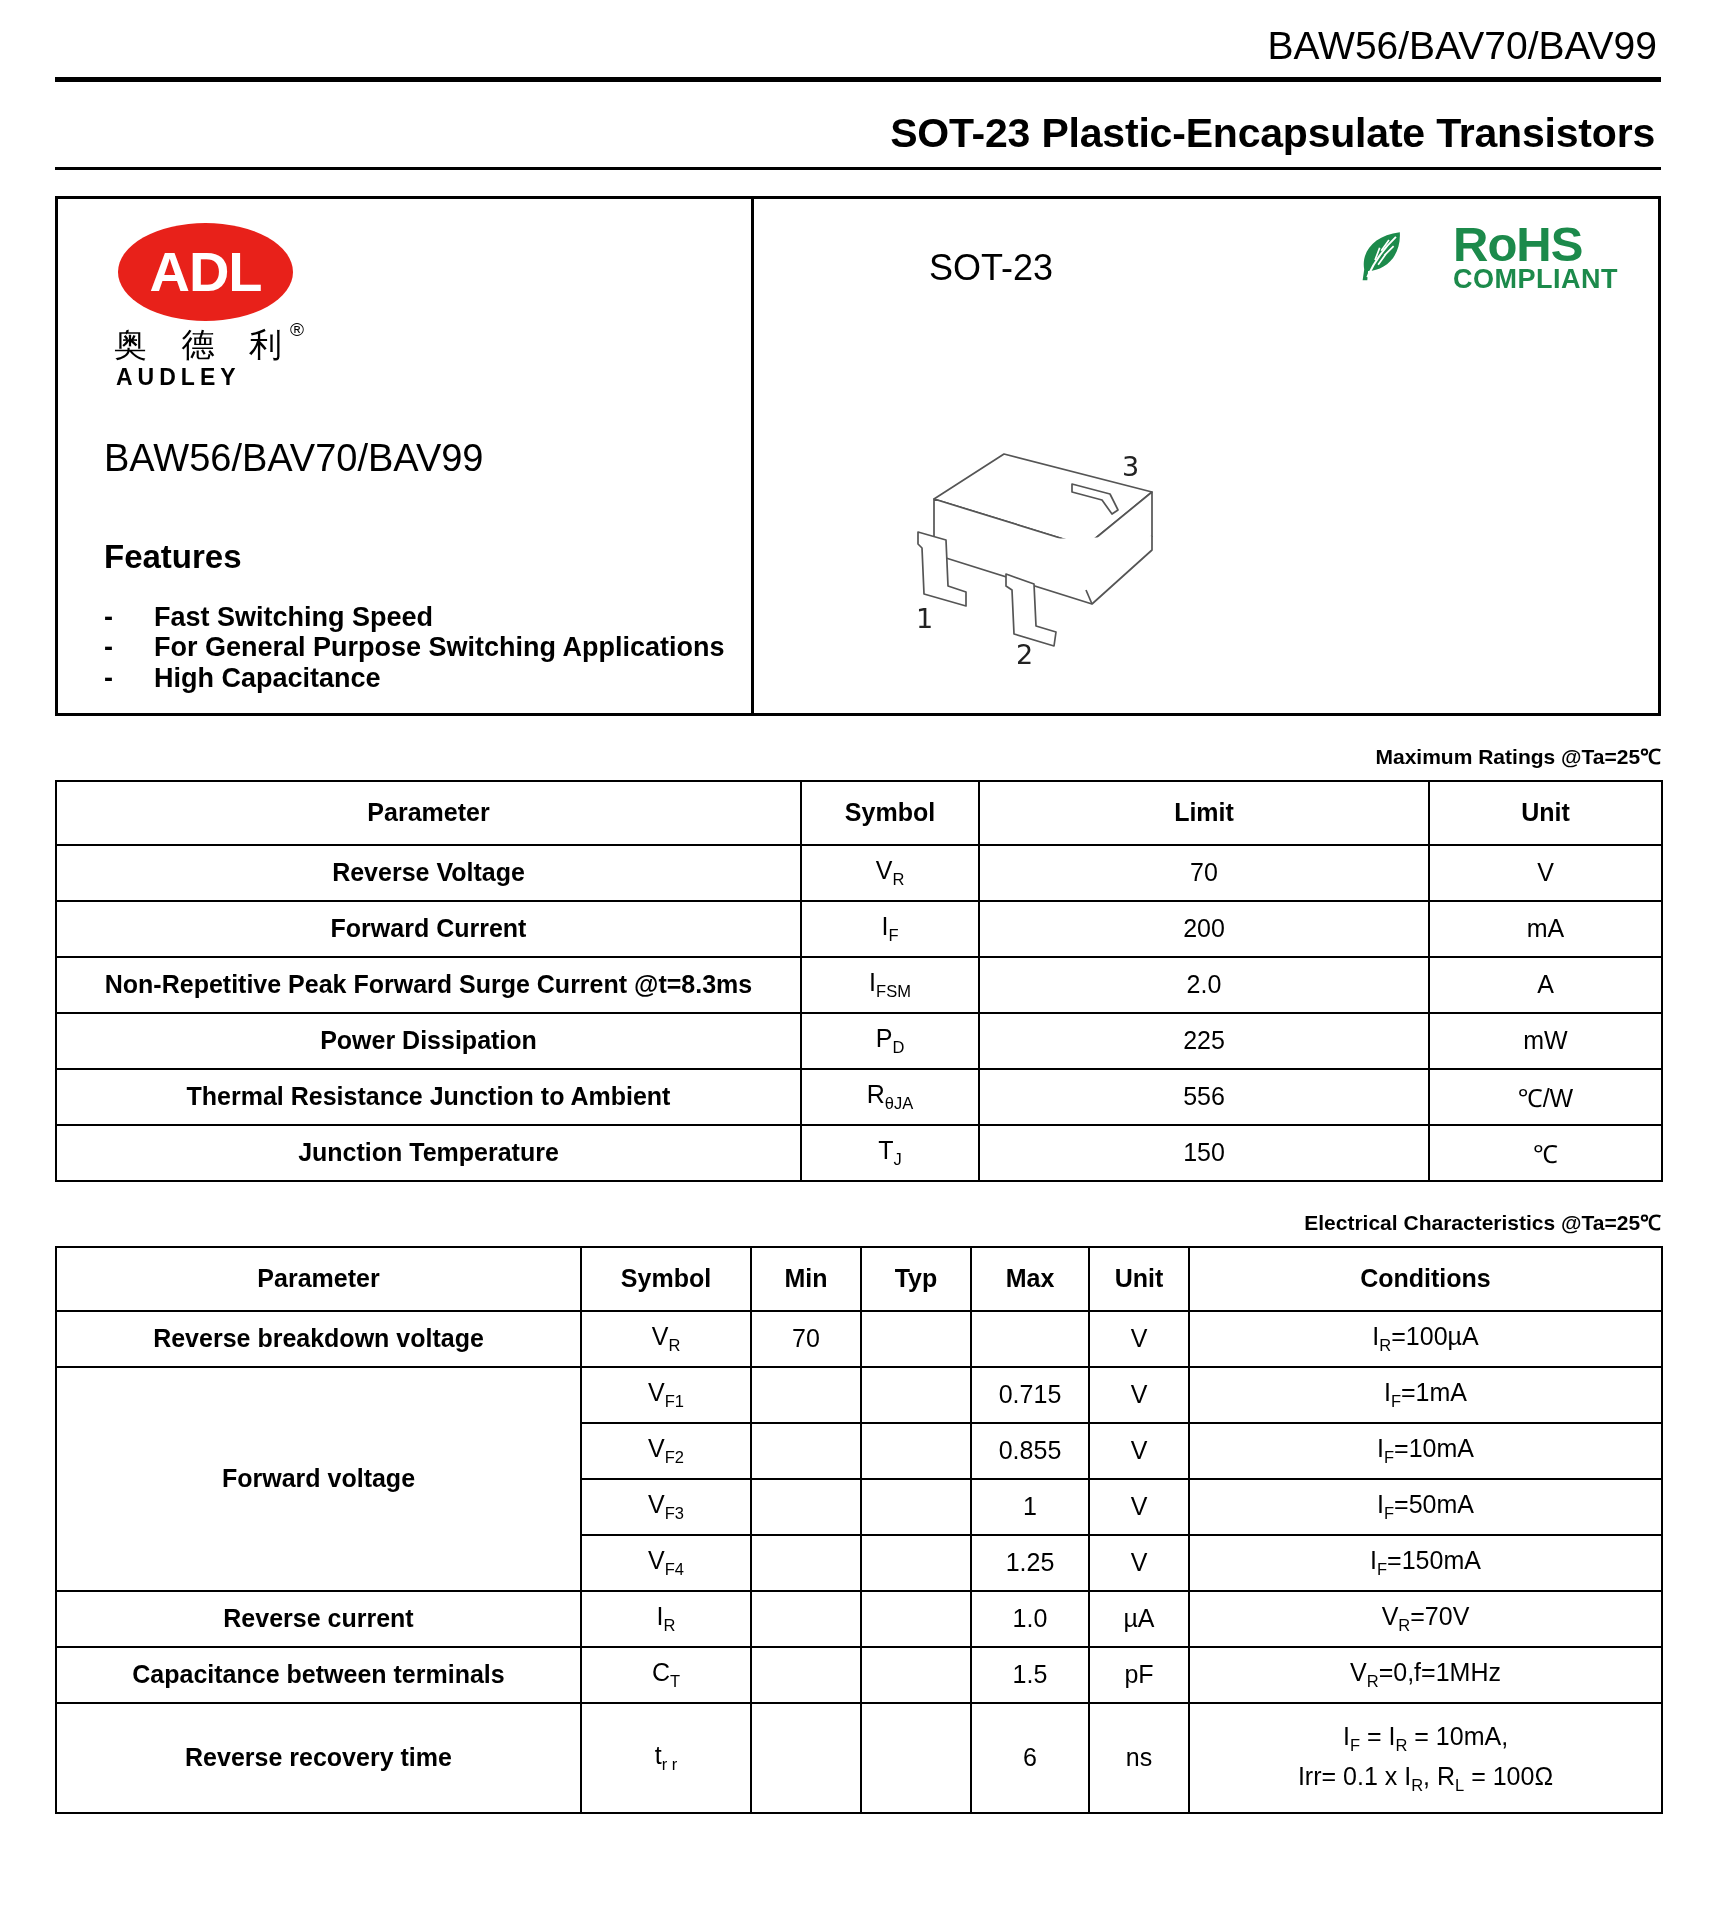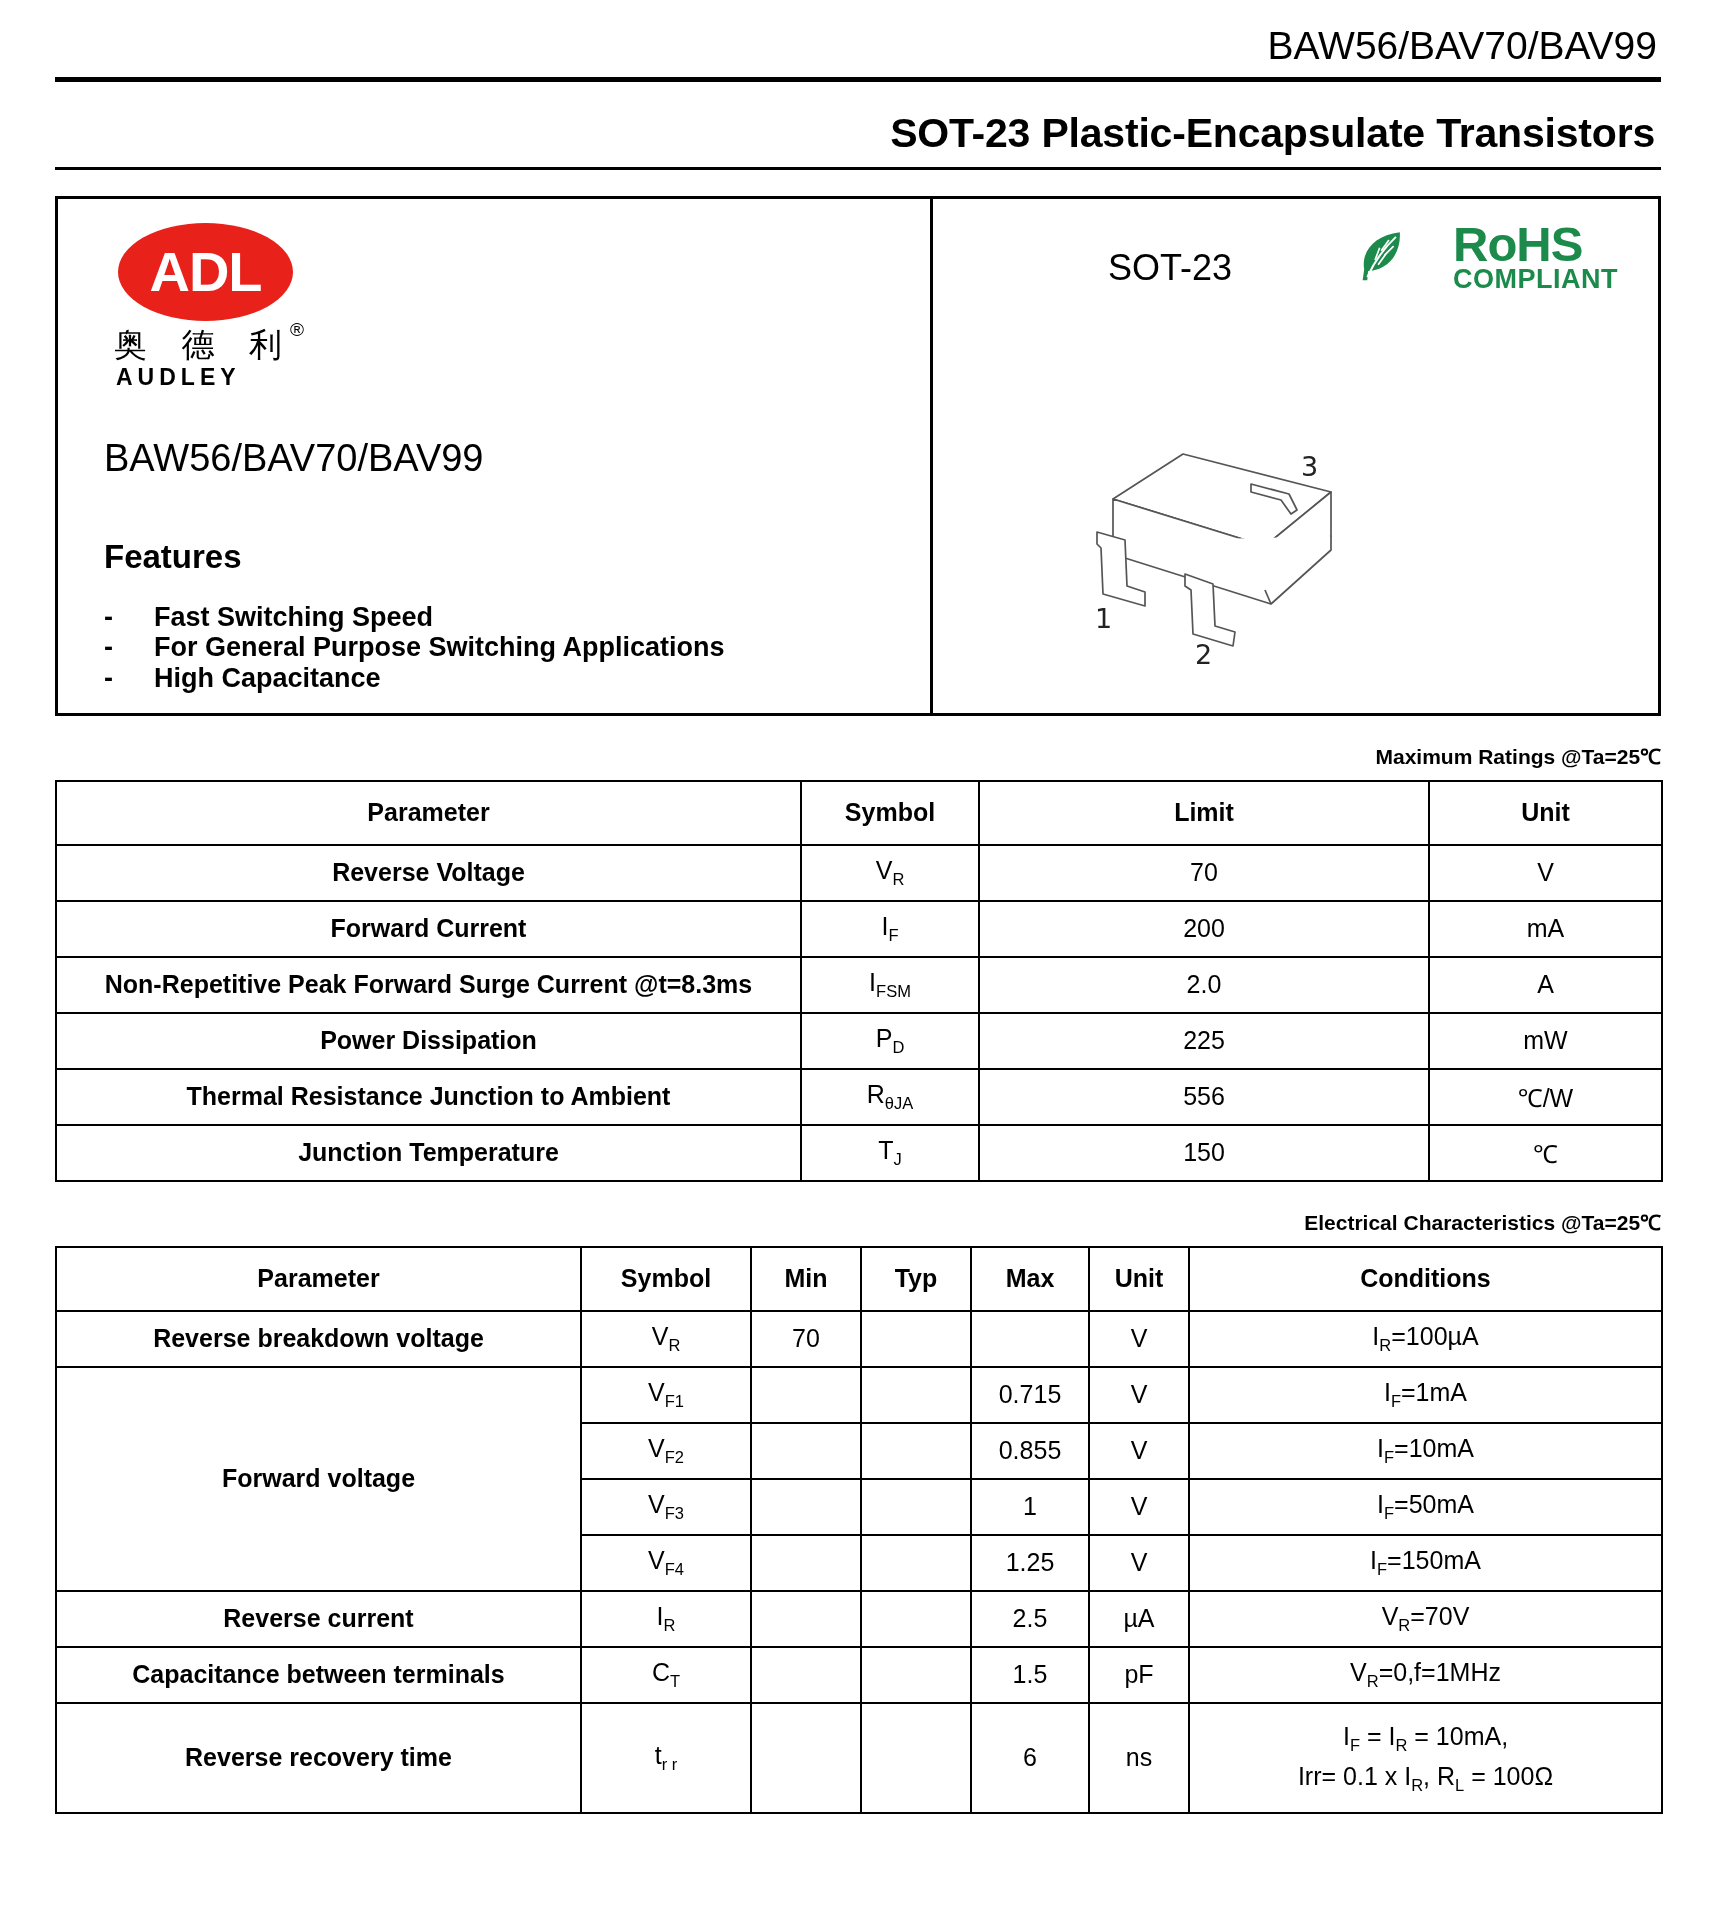--- a/index.html
+++ b/index.html
@@ -52,21 +52,21 @@
   }
 
   
   .info-box {
     border: 3px solid #000;
     display: flex;
     height: 520px;
     box-sizing: border-box;
   }
   .info-left {
-    width: 875px;
+    width: 696px;
     border-right: 3px solid #000;
     box-sizing: border-box;
     position: relative;
     padding: 24px 0 0 46px;
   }
   .info-right {
     flex: 1;
     position: relative;
     box-sizing: border-box;
   }
@@ -440,21 +440,21 @@
         <td class="val">1.25</td>
         <td class="val">V</td>
         <td class="cond"><span>I</span><sub>F</sub><span>=150mA</span></td>
       </tr>
 
       <tr>
         <td class="left">Reverse current</td>
         <td class="val"><span>I</span><sub>R</sub></td>
         <td class="val"></td>
         <td class="val"></td>
-        <td class="val">2.5</td>
+        <td class="val">1.0</td>
         <td class="val">µA</td>
         <td class="cond"><span>V</span><sub>R</sub><span>=70V</span></td>
       </tr>
 
       <tr>
         <td class="left">Capacitance between terminals</td>
         <td class="val"><span>C</span><sub>T</sub></td>
         <td class="val"></td>
         <td class="val"></td>
         <td class="val">1.5</td>

